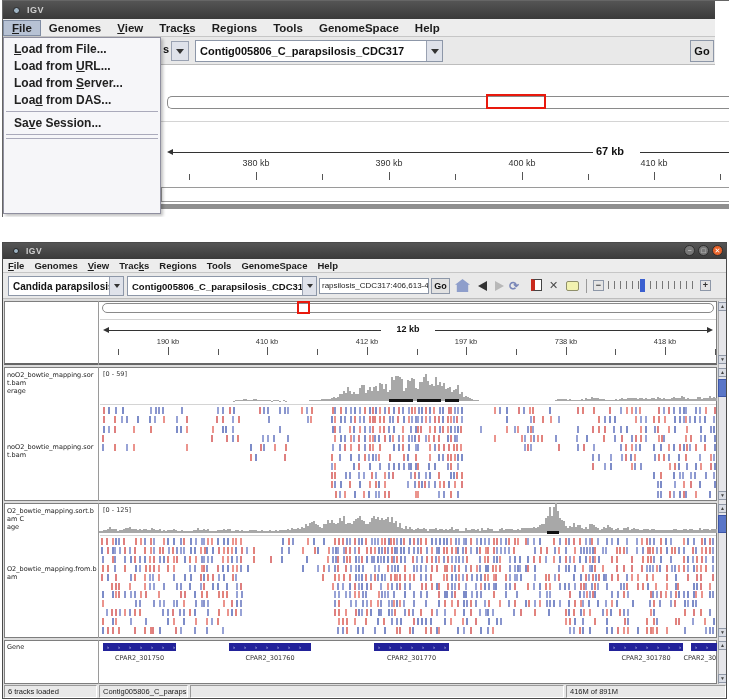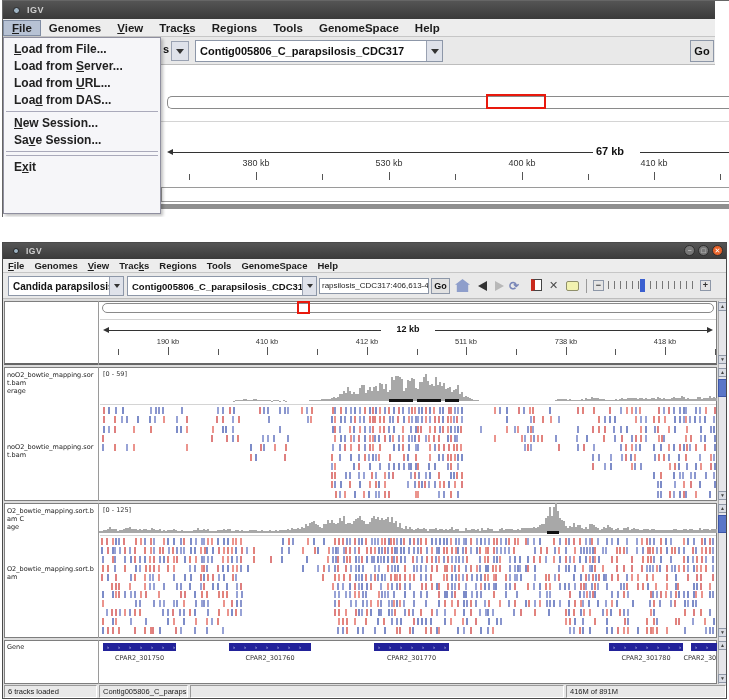--- a/index.html
+++ b/index.html
@@ -119,49 +119,47 @@
   <div class="redbox" style="left:483px; top:93px; width:60px; height:15px;"></div>
   <div class="hdiv" style="left:158px; top:120px; width:569px;"></div>
 
   <div class="arrowhead-l" style="left:164px; top:148px;"></div>
   <div class="ruler-line" style="left:170px; top:151px; width:420px;"></div>
   <div class="span-label" style="left:579px; top:144px; width:56px; font-size:11px;">67 kb</div>
   <div class="ruler-line" style="left:637px; top:151px; width:90px;"></div>
   <div id="tw-ticks" class="abs" style="left:0; top:0; width:727px; height:217px; pointer-events:none;">
       <div class="ticklabel" style="left: 253px; top: 157px; font-size: 9px;">380 kb</div>
       <div class="tick" style="left: 253px; top: 171px; height: 8px;"></div>
-      <div class="ticklabel" style="left: 386px; top: 157px; font-size: 9px;">530 kb</div>
+      <div class="ticklabel" style="left: 386px; top: 157px; font-size: 9px;">390 kb</div>
       <div class="tick" style="left: 386px; top: 171px; height: 8px;"></div>
       <div class="ticklabel" style="left: 519px; top: 157px; font-size: 9px;">400 kb</div>
       <div class="tick" style="left: 519px; top: 171px; height: 8px;"></div>
       <div class="ticklabel" style="left: 651px; top: 157px; font-size: 9px;">410 kb</div>
       <div class="tick" style="left: 651px; top: 171px; height: 8px;"></div>
       <div class="tick" style="left: 186px; top: 173px; height: 6px;"></div>
       <div class="tick" style="left: 319px; top: 173px; height: 6px;"></div>
       <div class="tick" style="left: 452px; top: 173px; height: 6px;"></div>
       <div class="tick" style="left: 585px; top: 173px; height: 6px;"></div>
       <div class="tick" style="left: 717px; top: 173px; height: 6px;"></div>
     </div>
 
   <div class="abs" style="left:158px; top:186px; width:569px; height:15px; background:#fff; border:1px solid #9a9a9a; border-right:none;"></div>
   <div class="abs" style="left:158px; top:203px; width:569px; height:5px; background:#8f8f8f;"></div>
 
   <div class="abs" style="left:712px; top:0; width:15px; height:64px; background:#fff;"></div>
 
   <div class="dropdown" id="tw-filemenu" style="left:0; top:36px; width:158px; height:177px;">
       <div class="dd-item"><u>L</u>oad from File...</div>
+      <div class="dd-item">Load from <u>U</u>RL...</div>
       <div class="dd-item">Load from <u>S</u>erver...</div>
-      <div class="dd-item">Load from <u>U</u>RL...</div>
       <div class="dd-item">Loa<u>d</u> from DAS...</div>
       <div class="dd-sep"></div>
-      <div class="dd-item"><u>N</u>ew Session...</div>
       <div class="dd-item">Sa<u>v</u>e Session...</div>
       <div class="dd-sep"></div>
       <div class="dd-sep"></div>
-      <div class="dd-item">E<u>x</u>it</div>
     </div>
 </div>
 
 <div class="win bw" style="left:2px; top:242px; width:725px; height:457px; border:1px solid #4a4a4a; background:#dcdcdc;">
   <div class="titlebar" style="left:0; top:0; width:725px; height:16px;">
     <span class="app-icon" style="width:6px; height:6px;"></span>
     <span class="title-text" style="font-size:8.5px;">IGV</span>
     <span class="winbtns">
       <span class="wbtn">−</span>
       <span class="wbtn">□</span>
@@ -245,21 +243,21 @@
   <div class="span-label" style="left:380px; top:81px; width:50px; font-size:9px;">12 kb</div>
   <div class="ruler-line" style="left:432px; top:87px; width:272px;"></div>
   <div class="arrowhead-r" style="left:704px; top:84px;"></div>
   <div id="bw-ticks" class="abs" style="left:0; top:0; width:725px; height:457px; pointer-events:none;">
       <div class="ticklabel" style="left: 165px; top: 94px; font-size: 7.5px;">190 kb</div>
       <div class="tick" style="left: 165px; top: 104px; height: 8px;"></div>
       <div class="ticklabel" style="left: 264px; top: 94px; font-size: 7.5px;">410 kb</div>
       <div class="tick" style="left: 264px; top: 104px; height: 8px;"></div>
       <div class="ticklabel" style="left: 364px; top: 94px; font-size: 7.5px;">412 kb</div>
       <div class="tick" style="left: 364px; top: 104px; height: 8px;"></div>
-      <div class="ticklabel" style="left: 463px; top: 94px; font-size: 7.5px;">511 kb</div>
+      <div class="ticklabel" style="left: 463px; top: 94px; font-size: 7.5px;">197 kb</div>
       <div class="tick" style="left: 463px; top: 104px; height: 8px;"></div>
       <div class="ticklabel" style="left: 563px; top: 94px; font-size: 7.5px;">738 kb</div>
       <div class="tick" style="left: 563px; top: 104px; height: 8px;"></div>
       <div class="ticklabel" style="left: 662px; top: 94px; font-size: 7.5px;">418 kb</div>
       <div class="tick" style="left: 662px; top: 104px; height: 8px;"></div>
       <div class="tick" style="left: 115px; top: 106px; height: 6px;"></div>
       <div class="tick" style="left: 215px; top: 106px; height: 6px;"></div>
       <div class="tick" style="left: 314px; top: 106px; height: 6px;"></div>
       <div class="tick" style="left: 414px; top: 106px; height: 6px;"></div>
       <div class="tick" style="left: 513px; top: 106px; height: 6px;"></div>
@@ -963,21 +961,21 @@
       <div class="readbar" style="left: 711px; top: 201.2px; background: rgb(125, 140, 200);"></div>
       <div class="readbar" style="left: 710px; top: 210.5px; background: rgb(152, 163, 214);"></div>
       <div class="readbar" style="left: 711px; top: 219.8px; background: rgb(125, 140, 200);"></div>
       <div class="readbar" style="left: 710px; top: 229.1px; background: rgb(152, 163, 214);"></div>
       <div class="readbar" style="left: 711px; top: 238.4px; background: rgb(125, 140, 200);"></div>
     </div>
 
   <div class="panel" style="left:1px; top:260px; width:713px; height:135px;"></div>
   <div class="namecell-border" style="left:95px; top:260px; height:135px;"></div>
   <div class="trackname" style="left:4px; top:264px;"><span>O2_bowtie_mapping.sort.bam C</span><br><span>age</span></div>
-  <div class="trackname" style="left:4px; top:322px;">O2_bowtie_mapping.sort.bam</div>
+  <div class="trackname" style="left:4px; top:322px;">O2_bowtie_mapping.from.bam</div>
   <div class="range-label" style="left:100px; top:263px;">[0 - 125]</div>
   <div id="cov1" class="abs" style="left:0; top:0; width:725px; height:457px; pointer-events:none;">
       <div class="covbar" style="left: 96px; top: 287.829px; height: 2.17062px;"></div>
       <div class="covbar" style="left: 98px; top: 287.879px; height: 2.12085px;"></div>
       <div class="covbar" style="left: 100px; top: 287.416px; height: 2.5844px;"></div>
       <div class="covbar" style="left: 102px; top: 286.984px; height: 3.01614px;"></div>
       <div class="covbar" style="left: 104px; top: 286.017px; height: 3.98288px;"></div>
       <div class="covbar" style="left: 106px; top: 283.61px; height: 6.38996px;"></div>
       <div class="covbar" style="left: 108px; top: 285.672px; height: 4.32792px;"></div>
       <div class="covbar" style="left: 110px; top: 285.515px; height: 4.4851px;"></div>

